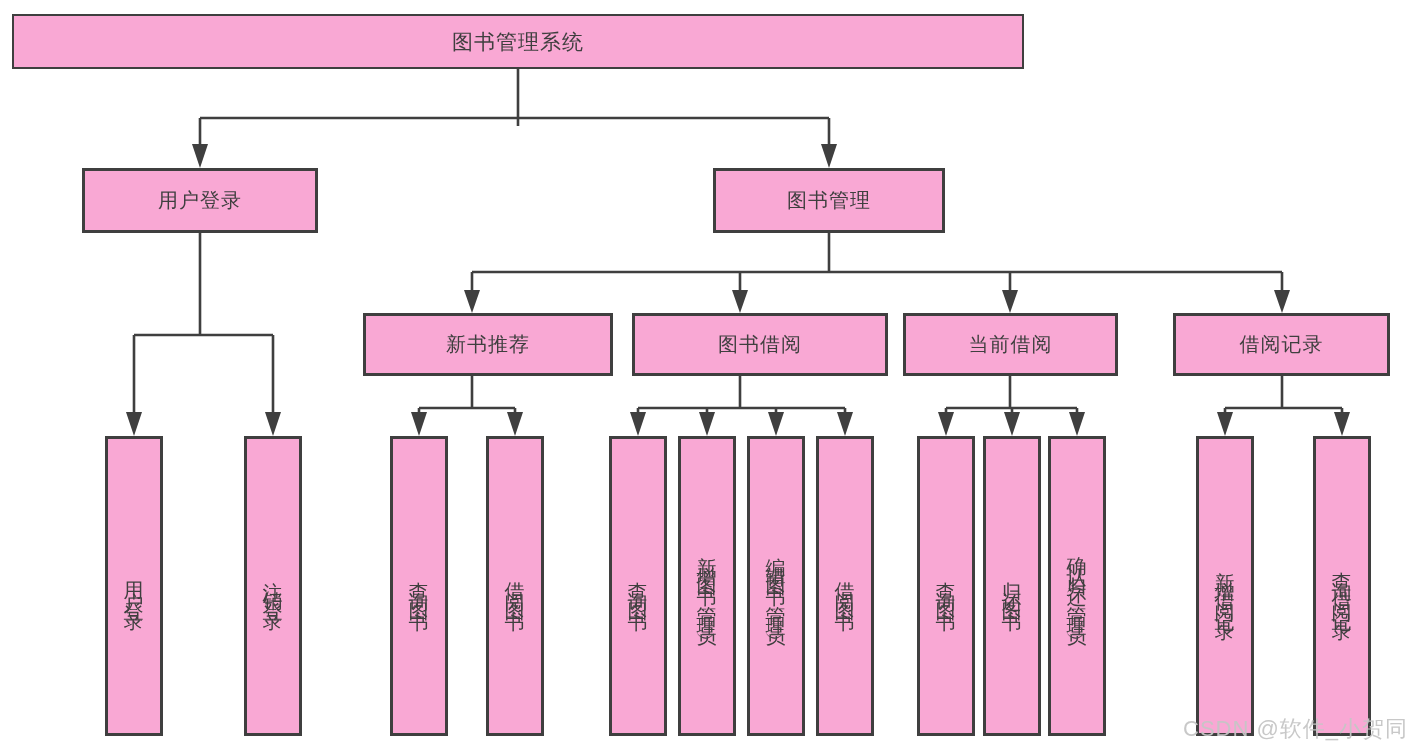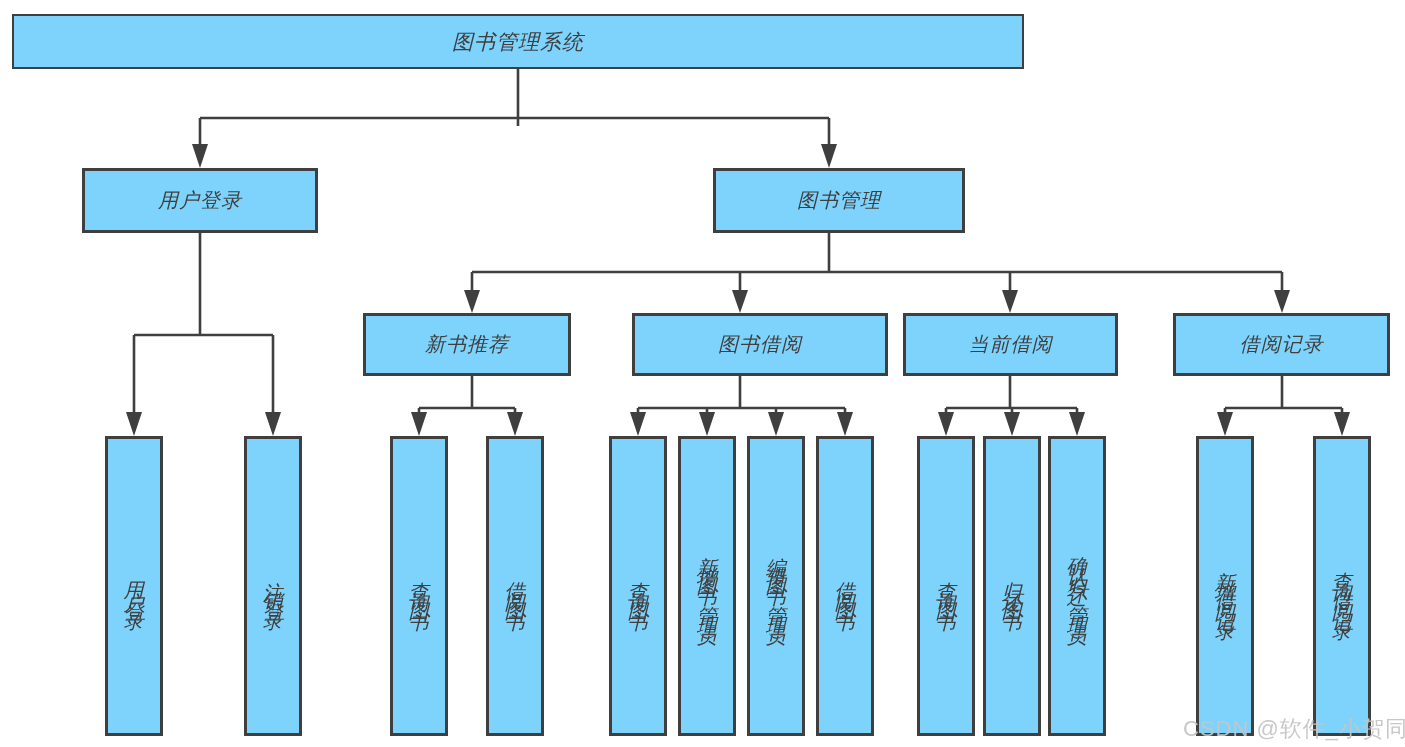--- a/index.html
+++ b/index.html
@@ -9,27 +9,26 @@
     background:#ffffff;
     font-family:"Liberation Sans","DejaVu Sans",sans-serif;
     overflow:hidden;
   }
   #connectors{position:absolute;left:0;top:0;width:1405px;height:747px;}
   #connectors path{stroke:#3f3f3f;stroke-width:2.6;fill:none;}
   #connectors polygon{fill:#3f3f3f;stroke:none;}
   .node{
     position:absolute;
     box-sizing:border-box;
-    background:#7dd3fc;
+    background:#f9a8d4;
     border:3px solid #3f3f3f;
     display:flex;align-items:center;justify-content:center;
     color:#3f3f3f;
     font-size:20px;
     letter-spacing:1px;
-    font-style:italic;
   }
   .node.root{border-width:2px;font-size:21px;}
   .node.leaf{border-width:3px;}
   .leaf-label{
     writing-mode:vertical-rl;
     text-orientation:mixed;
     letter-spacing:10px;
     line-height:1;
     font-size:20px;
     white-space:nowrap;
@@ -92,25 +91,25 @@
     </g>
   </svg>
 
   <div class="node root" style="left:12px;top:14px;width:1012px;height:55px;">
     <span>图书管理系统</span>
   </div>
 
   <div class="node" style="left:82px;top:168px;width:236px;height:65px;">
     <span>用户登录</span>
   </div>
-  <div class="node" style="left:713px;top:168px;width:252px;height:65px;">
+  <div class="node" style="left:713px;top:168px;width:232px;height:65px;">
     <span>图书管理</span>
   </div>
 
-  <div class="node" style="left:363px;top:313px;width:208px;height:63px;">
+  <div class="node" style="left:363px;top:313px;width:250px;height:63px;">
     <span>新书推荐</span>
   </div>
   <div class="node" style="left:632px;top:313px;width:256px;height:63px;">
     <span>图书借阅</span>
   </div>
   <div class="node" style="left:1173px;top:313px;width:217px;height:63px;">
     <span>借阅记录</span>
   </div>
   <div class="node" style="left:903px;top:313px;width:215px;height:63px;">
     <span>当前借阅</span>

